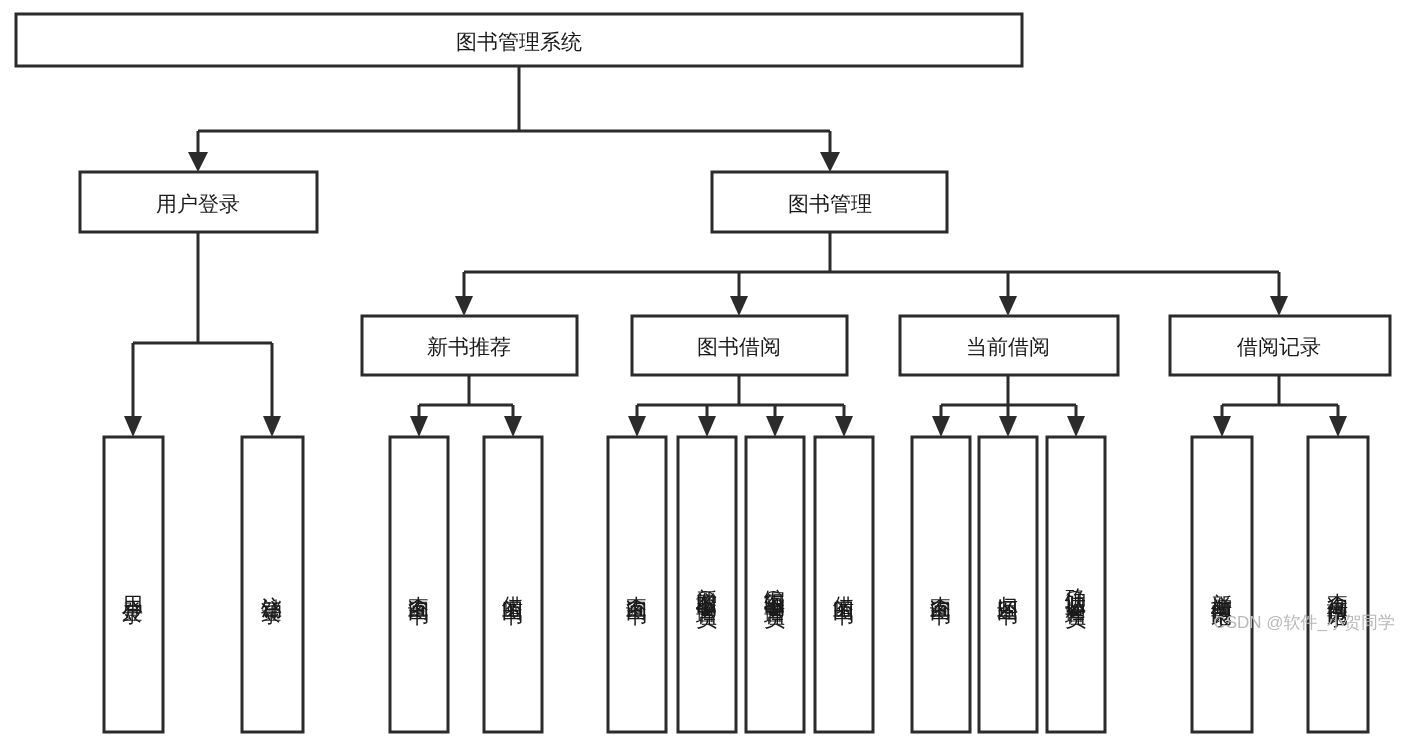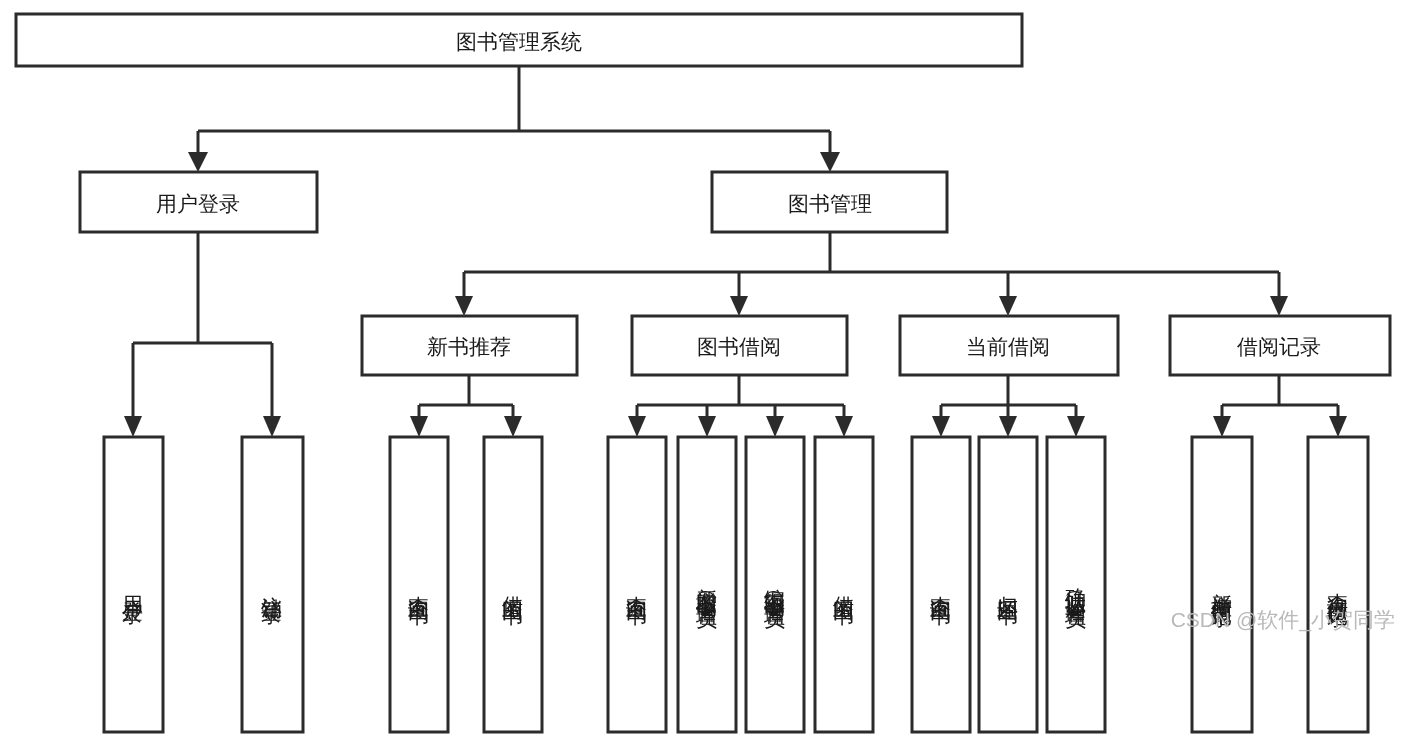--- a/index.html
+++ b/index.html
@@ -57,21 +57,21 @@
     writing-mode: vertical-rl;
     text-orientation: upright;
     letter-spacing: 3px;
     dominant-baseline: central;
   }
   .watermark-text {
     position: absolute;
     right: 10px;
     bottom: 4px;
     font-family: "Liberation Sans", "DejaVu Sans", sans-serif;
-    font-size: 21px;
+    font-size: 17px;
     color: #b9b9b9;
     white-space: nowrap;
     user-select: none;
     pointer-events: none;
   }
 </style>
 </head>
 <body>
 
 <div id="diagram-root">

